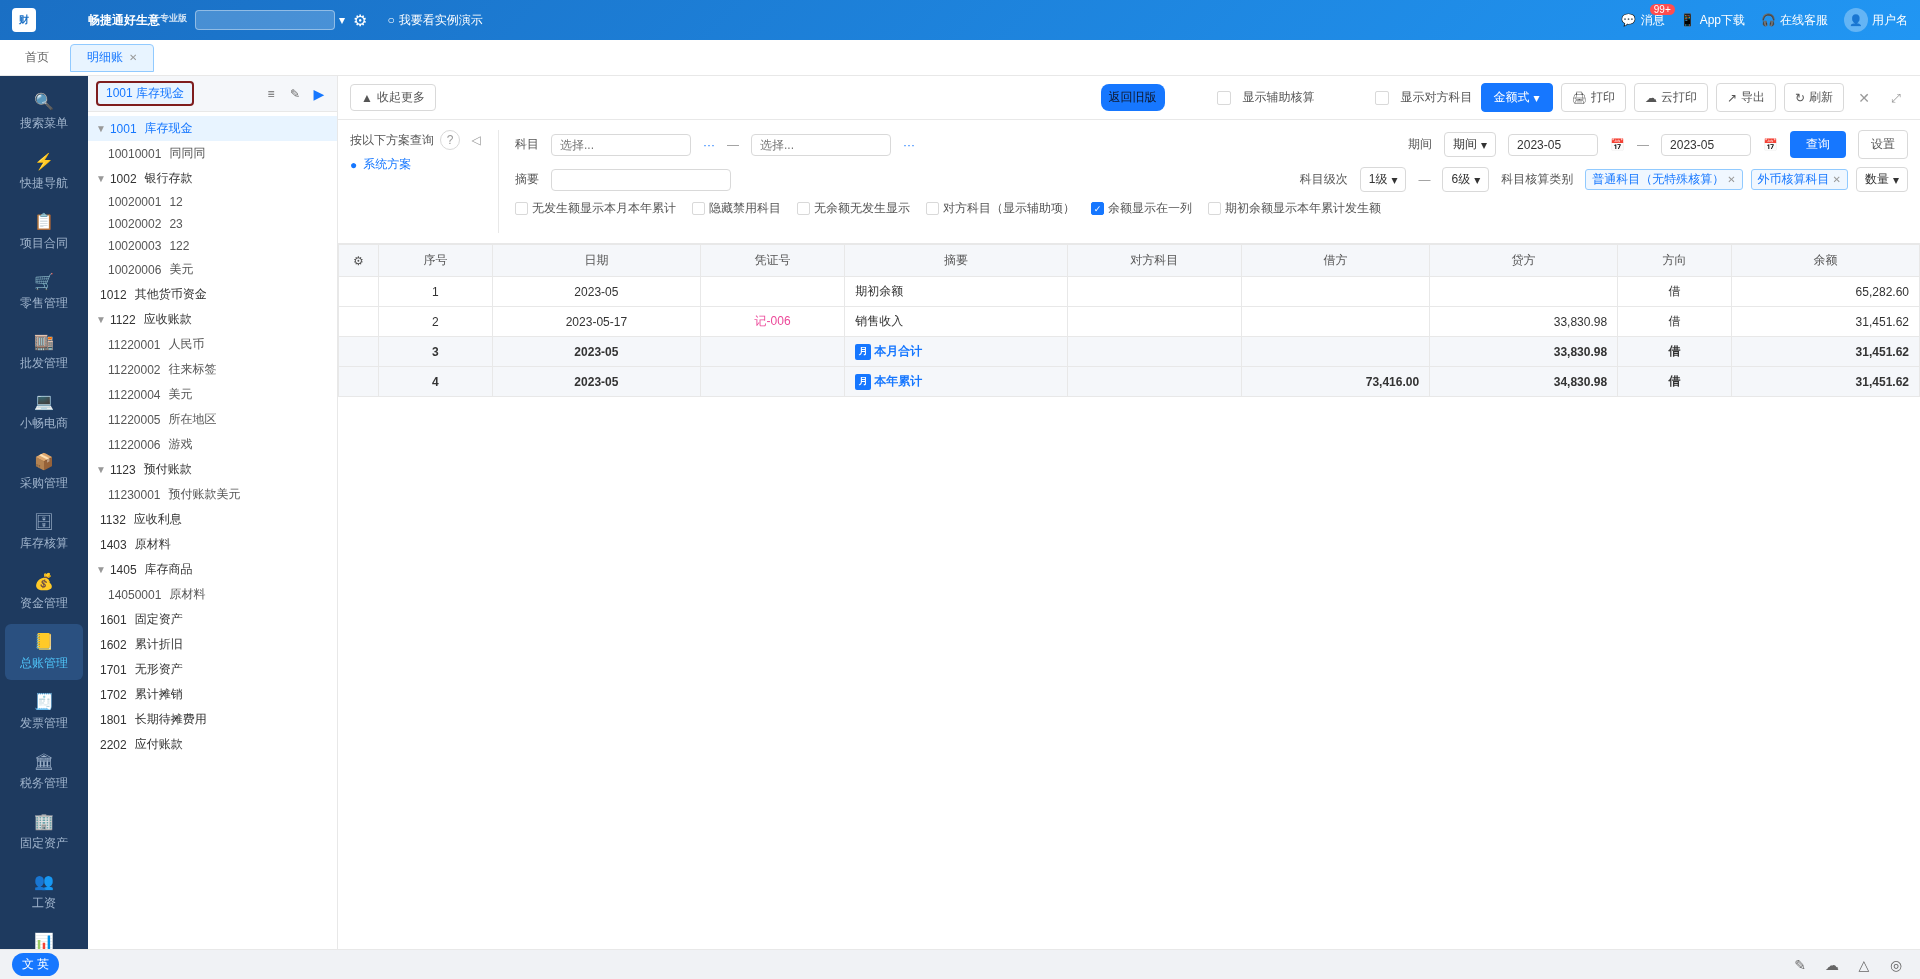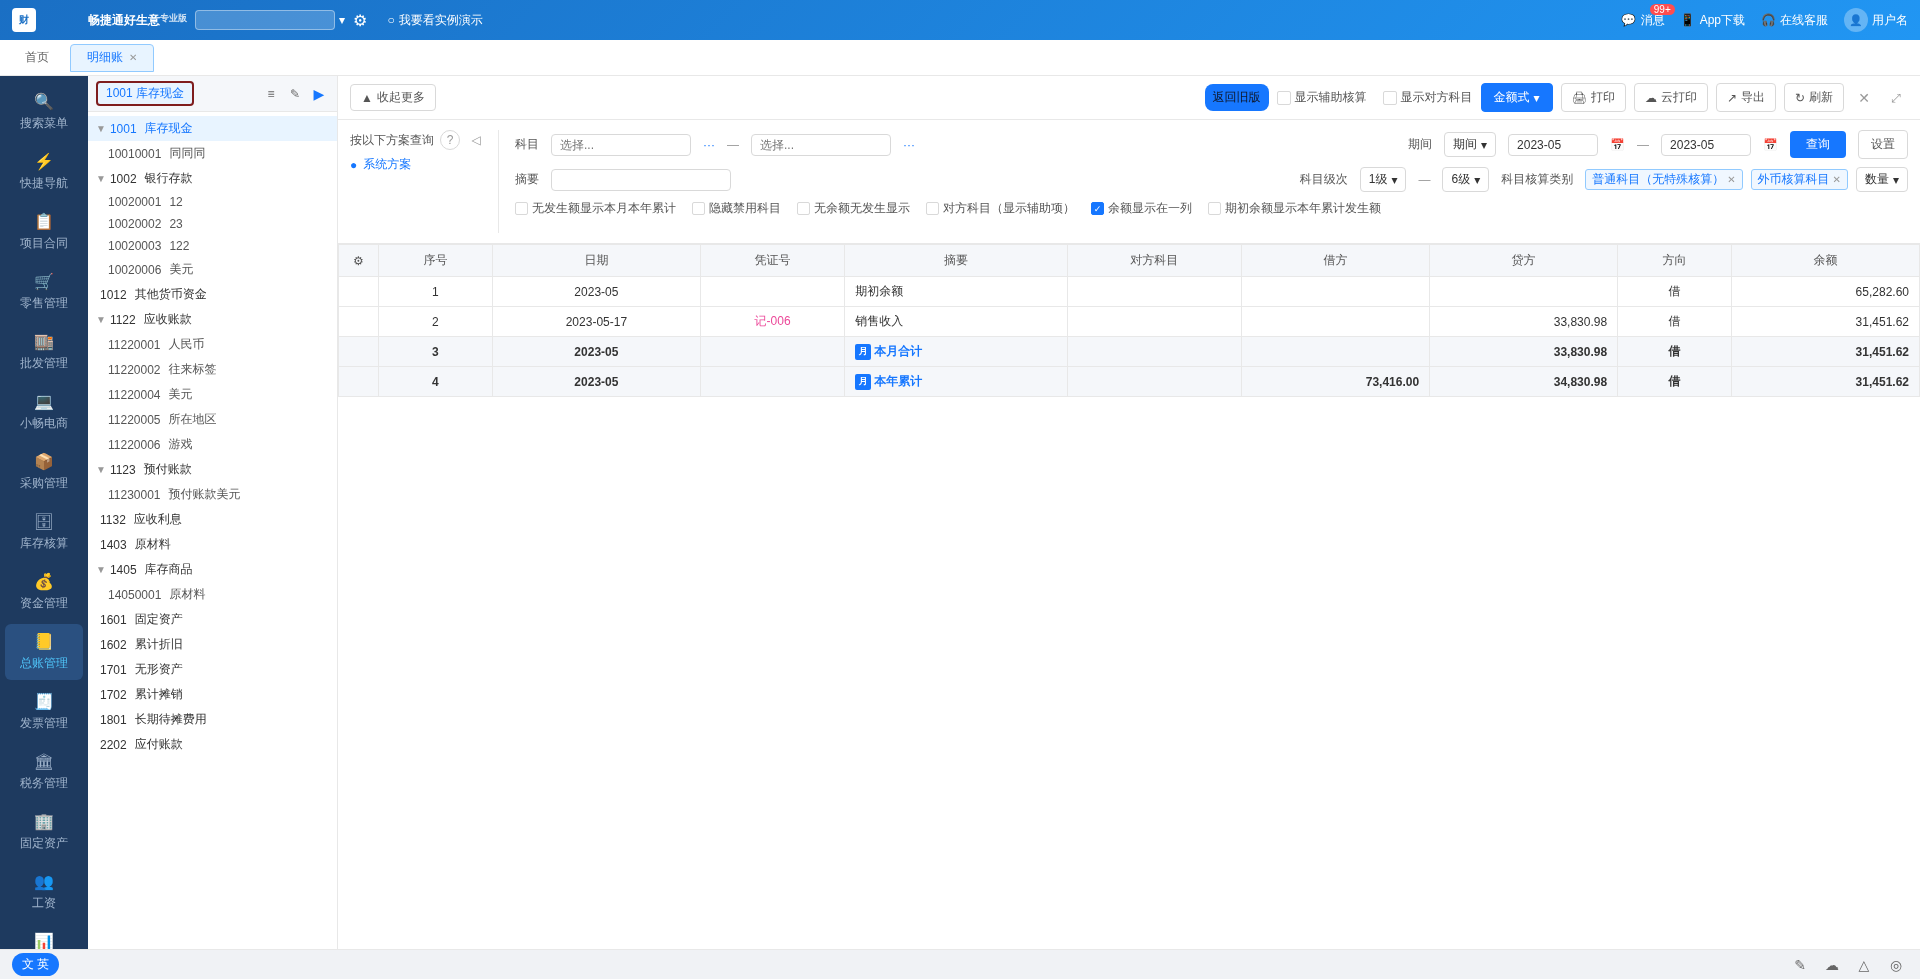--- a/index.html
+++ b/index.html
@@ -244,22 +244,22 @@
       color: #0f172a;
       border: none;
       border-radius: 8px;
       cursor: pointer;
       font-size: 12px;
     }
     .checkbox-group {
       display: flex; align-items: center; gap: 16px;
     }
     .checkbox-item {
-      display: flex; align-items: center; gap: 4px;
-      cursor: pointer; color: #555; font-size: 12px;
+      display: flex; align-items: center; gap: 12px;
+      cursor: pointer; color: #555; font-size: 12px; margin-left: 44px;
     }
     .checkbox-box {
       width: 14px; height: 14px;
       border: 1px solid #d9d9d9;
       border-radius: 2px;
       display: flex; align-items: center; justify-content: center;
       background: #fff;
     }
     .format-btn {
       display: flex; align-items: center; gap: 4px;

